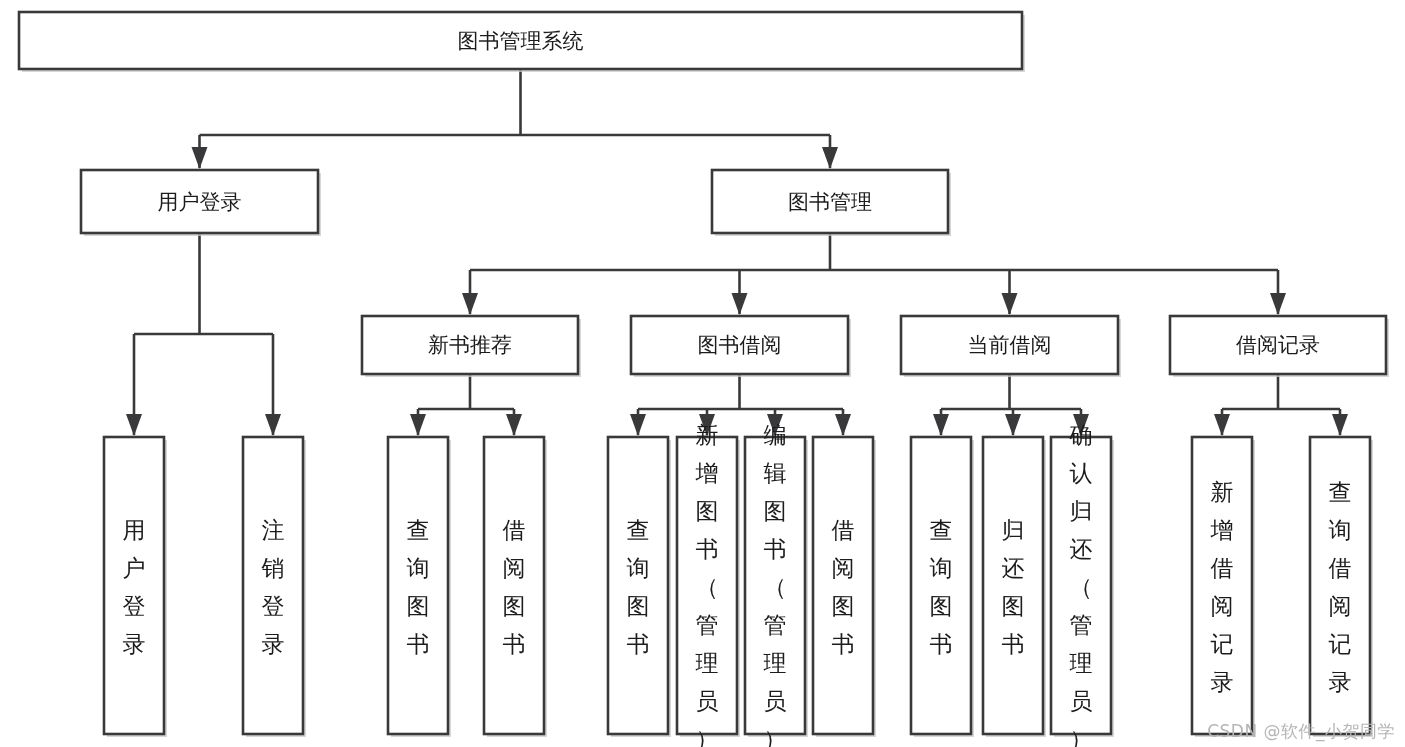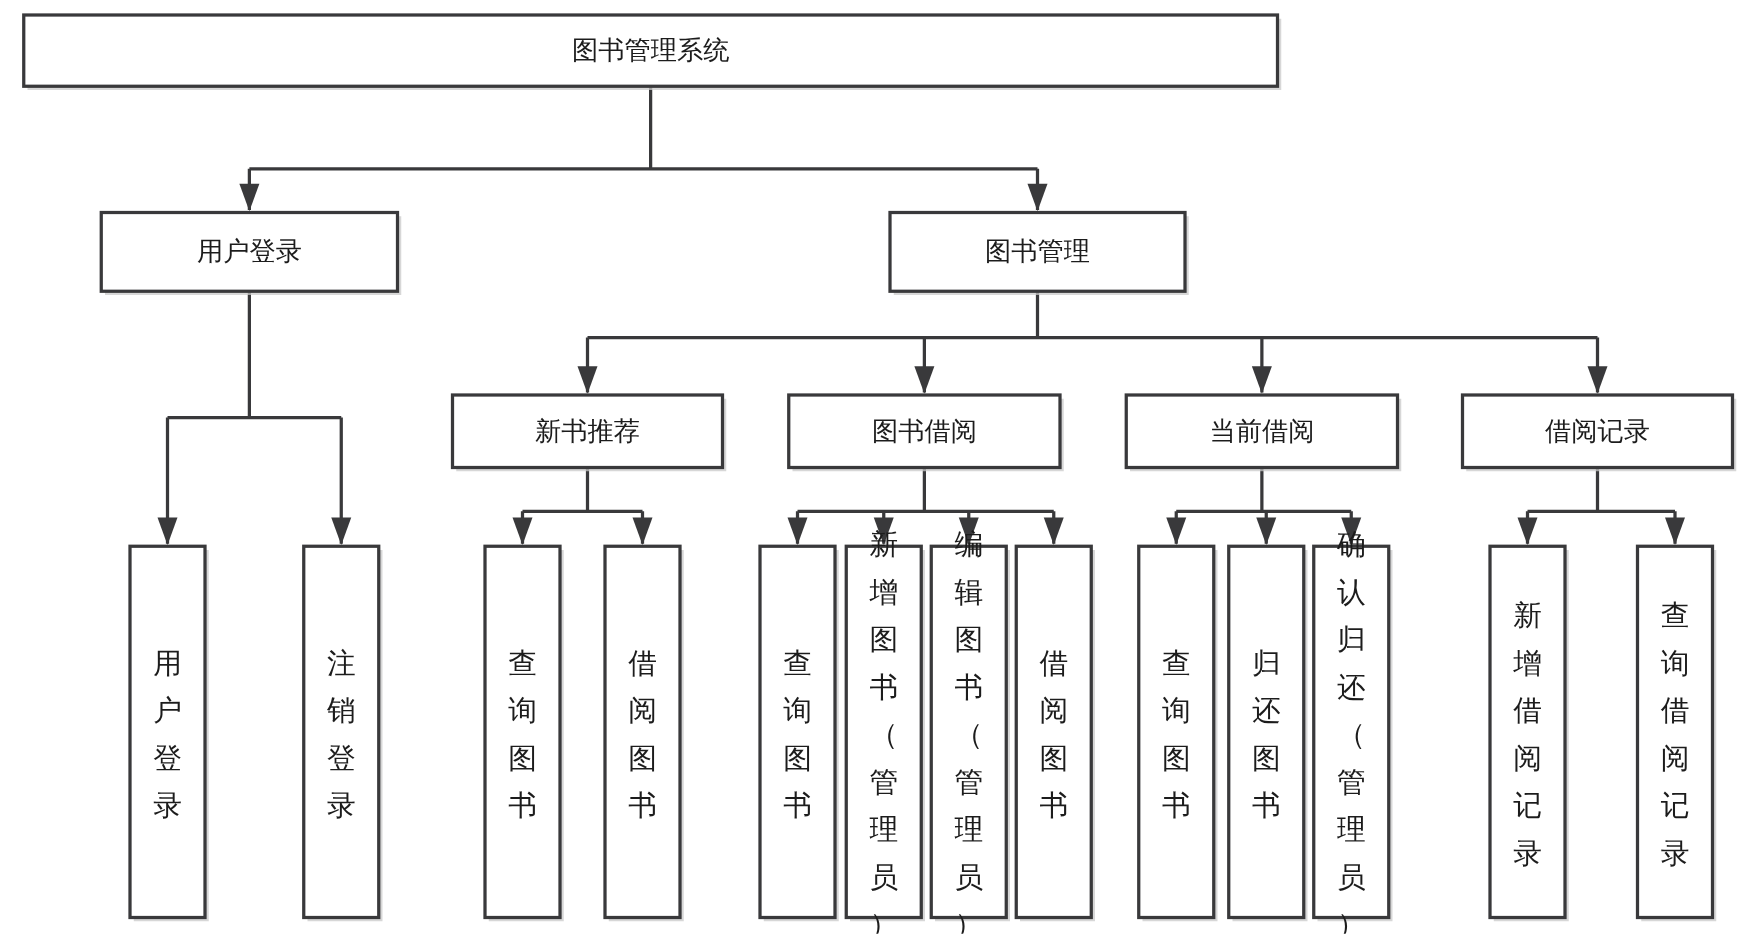--- a/index.html
+++ b/index.html
@@ -224,13 +224,14 @@
           <rect x="1192" y="437" width="60" height="297" class="node-box"></rect>
           <text x="1222" y="500.38" class="node-label-v"><tspan x="1222" dy="0">新</tspan><tspan x="1222" dy="38">增</tspan><tspan x="1222" dy="38">借</tspan><tspan x="1222" dy="38">阅</tspan><tspan x="1222" dy="38">记</tspan><tspan x="1222" dy="38">录</tspan></text>
         </g>
         <g>
           <rect x="1313" y="440" width="60" height="297" class="node-shadow"></rect>
           <rect x="1310" y="437" width="60" height="297" class="node-box"></rect>
           <text x="1340" y="500.38" class="node-label-v"><tspan x="1340" dy="0">查</tspan><tspan x="1340" dy="38">询</tspan><tspan x="1340" dy="38">借</tspan><tspan x="1340" dy="38">阅</tspan><tspan x="1340" dy="38">记</tspan><tspan x="1340" dy="38">录</tspan></text>
         </g>
       </g>
   </svg>
+  <div class="watermark">CSDN @软件_小贺同学</div>
 </div>
 
 </body></html>

